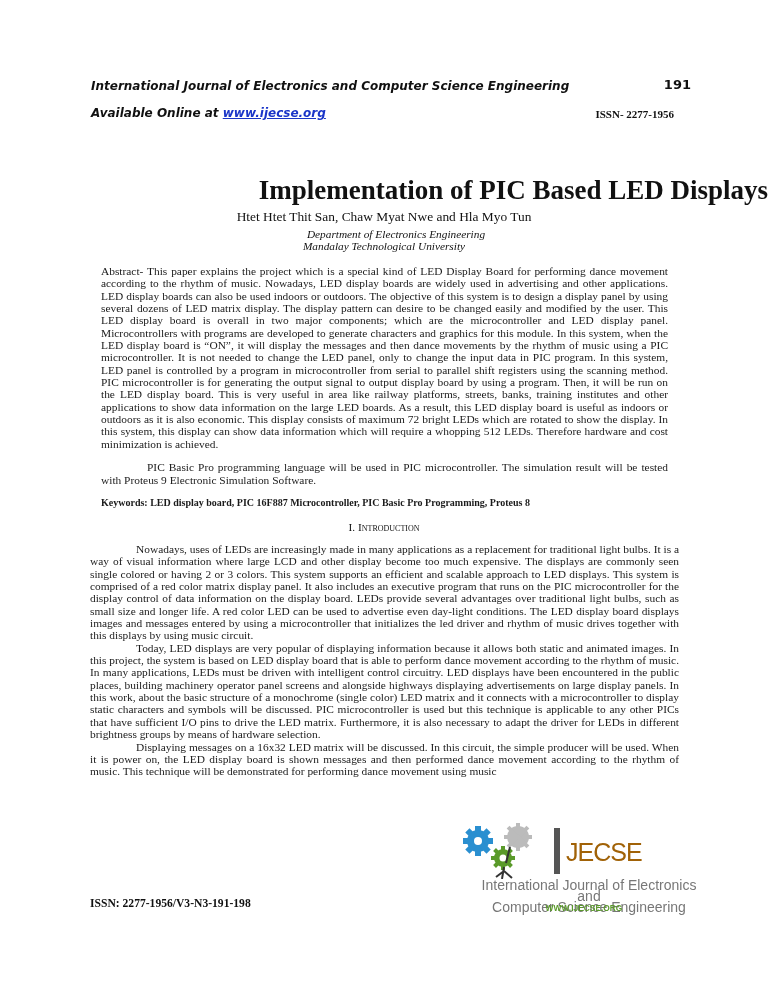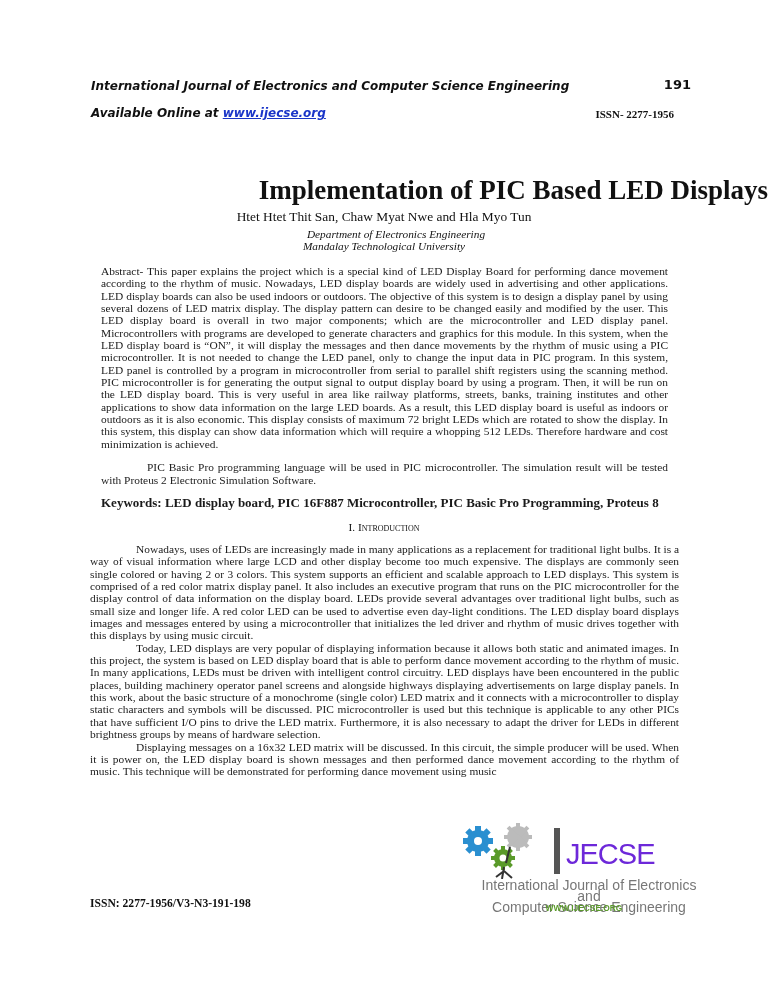--- a/index.html
+++ b/index.html
@@ -12,29 +12,29 @@
   .link { color:#1a35c8; text-decoration:underline; }
   .title { position:absolute; left:0; right:0; top:175px; text-align:right; font-family:"Liberation Serif", serif; font-weight:bold; font-size:27px; }
   .authors { position:absolute; left:0; right:0; top:209px; text-align:center; font-family:"Liberation Serif", serif; font-size:13.4px; }
   .affil { position:absolute; left:0; right:0; text-align:center; font-family:"Liberation Serif", serif; font-style:italic; font-size:11.3px; }
   .affil1 { top:228px;padding-left:24px; }
   .affil2 { top:240px; }
   .body { position:absolute; left:90px; width:589px; font-family:"Liberation Serif", serif; font-size:11.4px; line-height:12.35px; text-align:justify; color:#1a1a1a; }
   .abstract { top:254px; }
   .abstract p { margin:11px; }
   .indent { text-indent:46px; }
-  .keywords { font-weight:bold; text-align:left; font-size:13px; }
+  .keywords { font-weight:bold; text-align:left; font-size:10px; }
   .sec { position:absolute; left:0; right:0; top:521px; text-align:center; font-family:"Liberation Serif", serif; font-size:11.4px; font-variant:small-caps; }
   .intro { top:543px;font-family:Liberation Serif, serif; }
   .intro p { margin:0; }
   .footer-issn { position:absolute; left:90px; top:897px; font-family:"Liberation Serif", serif; font-weight:bold; font-size:11.6px; }
   .logo { position:absolute; left:450px; top:823px; width:240px; height:95px; }
   .logo-text1 { position:absolute; left:29px; top:57px; width:220px; text-align:center; font-family:"Liberation Sans", sans-serif; font-size:14px; color:#777; line-height:11px; }
   .logo-url { position:absolute; left:24px; top:80px; width:220px; text-align:center; font-family:"Liberation Sans", sans-serif; font-weight:bold; font-size:8.4px; color:#5a9a2a; }
-  .logo-jecse { position:absolute; left:116px; top:15px; font-family:"Liberation Sans", sans-serif; font-size:29px; color:#6d28d9; letter-spacing:-1px; }
+  .logo-jecse { position:absolute; left:116px; top:15px; font-family:"Liberation Sans", sans-serif; font-size:25px; color:#a16207; letter-spacing:-1px; }
   .logo-bar { position:absolute; left:104px; top:5px; width:6px; height:46px; background:#555; }
 </style>
 </head>
 <body>
 
 <div class="hdr hdr1">
   <span>International Journal of Electronics and Computer Science Engineering</span>
 </div>
 <div class="pg">191</div>
 <div class="hdr hdr2">
@@ -42,21 +42,21 @@
 </div>
 <div class="issn-top">ISSN- 2277-1956</div>
 
 <div class="title">Implementation of PIC Based LED Displays</div>
 <div class="authors">Htet Htet Thit San, Chaw Myat Nwe and Hla Myo Tun</div>
 <div class="affil affil1">Department of Electronics Engineering</div>
 <div class="affil affil2">Mandalay Technological University</div>
 
 <div class="body abstract">
   <p>Abstract- This paper explains the project which is a special kind of LED Display Board for performing dance movement according to the rhythm of music. Nowadays, LED display boards are widely used in advertising and other applications. LED display boards can also be used indoors or outdoors. The objective of this system is to design a display panel by using several dozens of LED matrix display. The display pattern can desire to be changed easily and modified by the user. This LED display board is overall in two major components; which are the microcontroller and LED display panel. Microcontrollers with programs are developed to generate characters and graphics for this module. In this system, when the LED display board is “ON”, it will display the messages and then dance movements by the rhythm of music using a PIC microcontroller. It is not needed to change the LED panel, only to change the input data in PIC program. In this system, LED panel is controlled by a program in microcontroller from serial to parallel shift registers using the scanning method. PIC microcontroller is for generating the output signal to output display board by using a program. Then, it will be run on the LED display board. This is very useful in area like railway platforms, streets, banks, training institutes and other applications to show data information on the large LED boards. As a result, this LED display board is useful as indoors or outdoors as it is also economic. This display consists of maximum 72 bright LEDs which are rotated to show the display. In this system, this display can show data information which will require a whopping 512 LEDs. Therefore hardware and cost minimization is achieved.</p>
-  <p class="indent">PIC Basic Pro programming language will be used in PIC microcontroller. The simulation result will be tested with Proteus 2 Electronic Simulation Software.</p>
+  <p class="indent">PIC Basic Pro programming language will be used in PIC microcontroller. The simulation result will be tested with Proteus 9 Electronic Simulation Software.</p>
   <p class="keywords">Keywords: LED display board, PIC 16F887 Microcontroller, PIC Basic Pro Programming, Proteus 8</p>
 </div>
 
 <div class="sec">I. Introduction</div>
 
 <div class="body intro">
   <p class="indent">Nowadays, uses of LEDs are increasingly made in many applications as a replacement for traditional light bulbs. It is a way of visual information where large LCD and other display become too much expensive. The displays are commonly seen single colored or having 2 or 3 colors. This system supports an efficient and scalable approach to LED displays. This system is comprised of a red color matrix display panel. It also includes an executive program that runs on the PIC microcontroller for the display control of data information on the display board. LEDs provide several advantages over traditional light bulbs, such as small size and longer life. A red color LED can be used to advertise even day-light conditions. The LED display board displays images and messages entered by using a microcontroller that initializes the led driver and rhythm of music drives together with this displays by using music circuit.</p>
   <p class="indent">Today, LED displays are very popular of displaying information because it allows both static and animated images. In this project, the system is based on LED display board that is able to perform dance movement according to the rhythm of music. In many applications, LEDs must be driven with intelligent control circuitry. LED displays have been encountered in the public places, building machinery operator panel screens and alongside highways displaying advertisements on large display panels. In this work, about the basic structure of a monochrome (single color) LED matrix and it connects with a microcontroller to display static characters and symbols will be discussed. PIC microcontroller is used but this technique is applicable to any other PICs that have sufficient I/O pins to drive the LED matrix. Furthermore, it is also necessary to adapt the driver for LEDs in different brightness groups by means of hardware selection.</p>
   <p class="indent">Displaying messages on a 16x32 LED matrix will be discussed. In this circuit, the simple producer will be used. When it is power on, the LED display board is shown messages and then performed dance movement according to the rhythm of music. This technique will be demonstrated for performing dance movement using music</p>
 </div>

